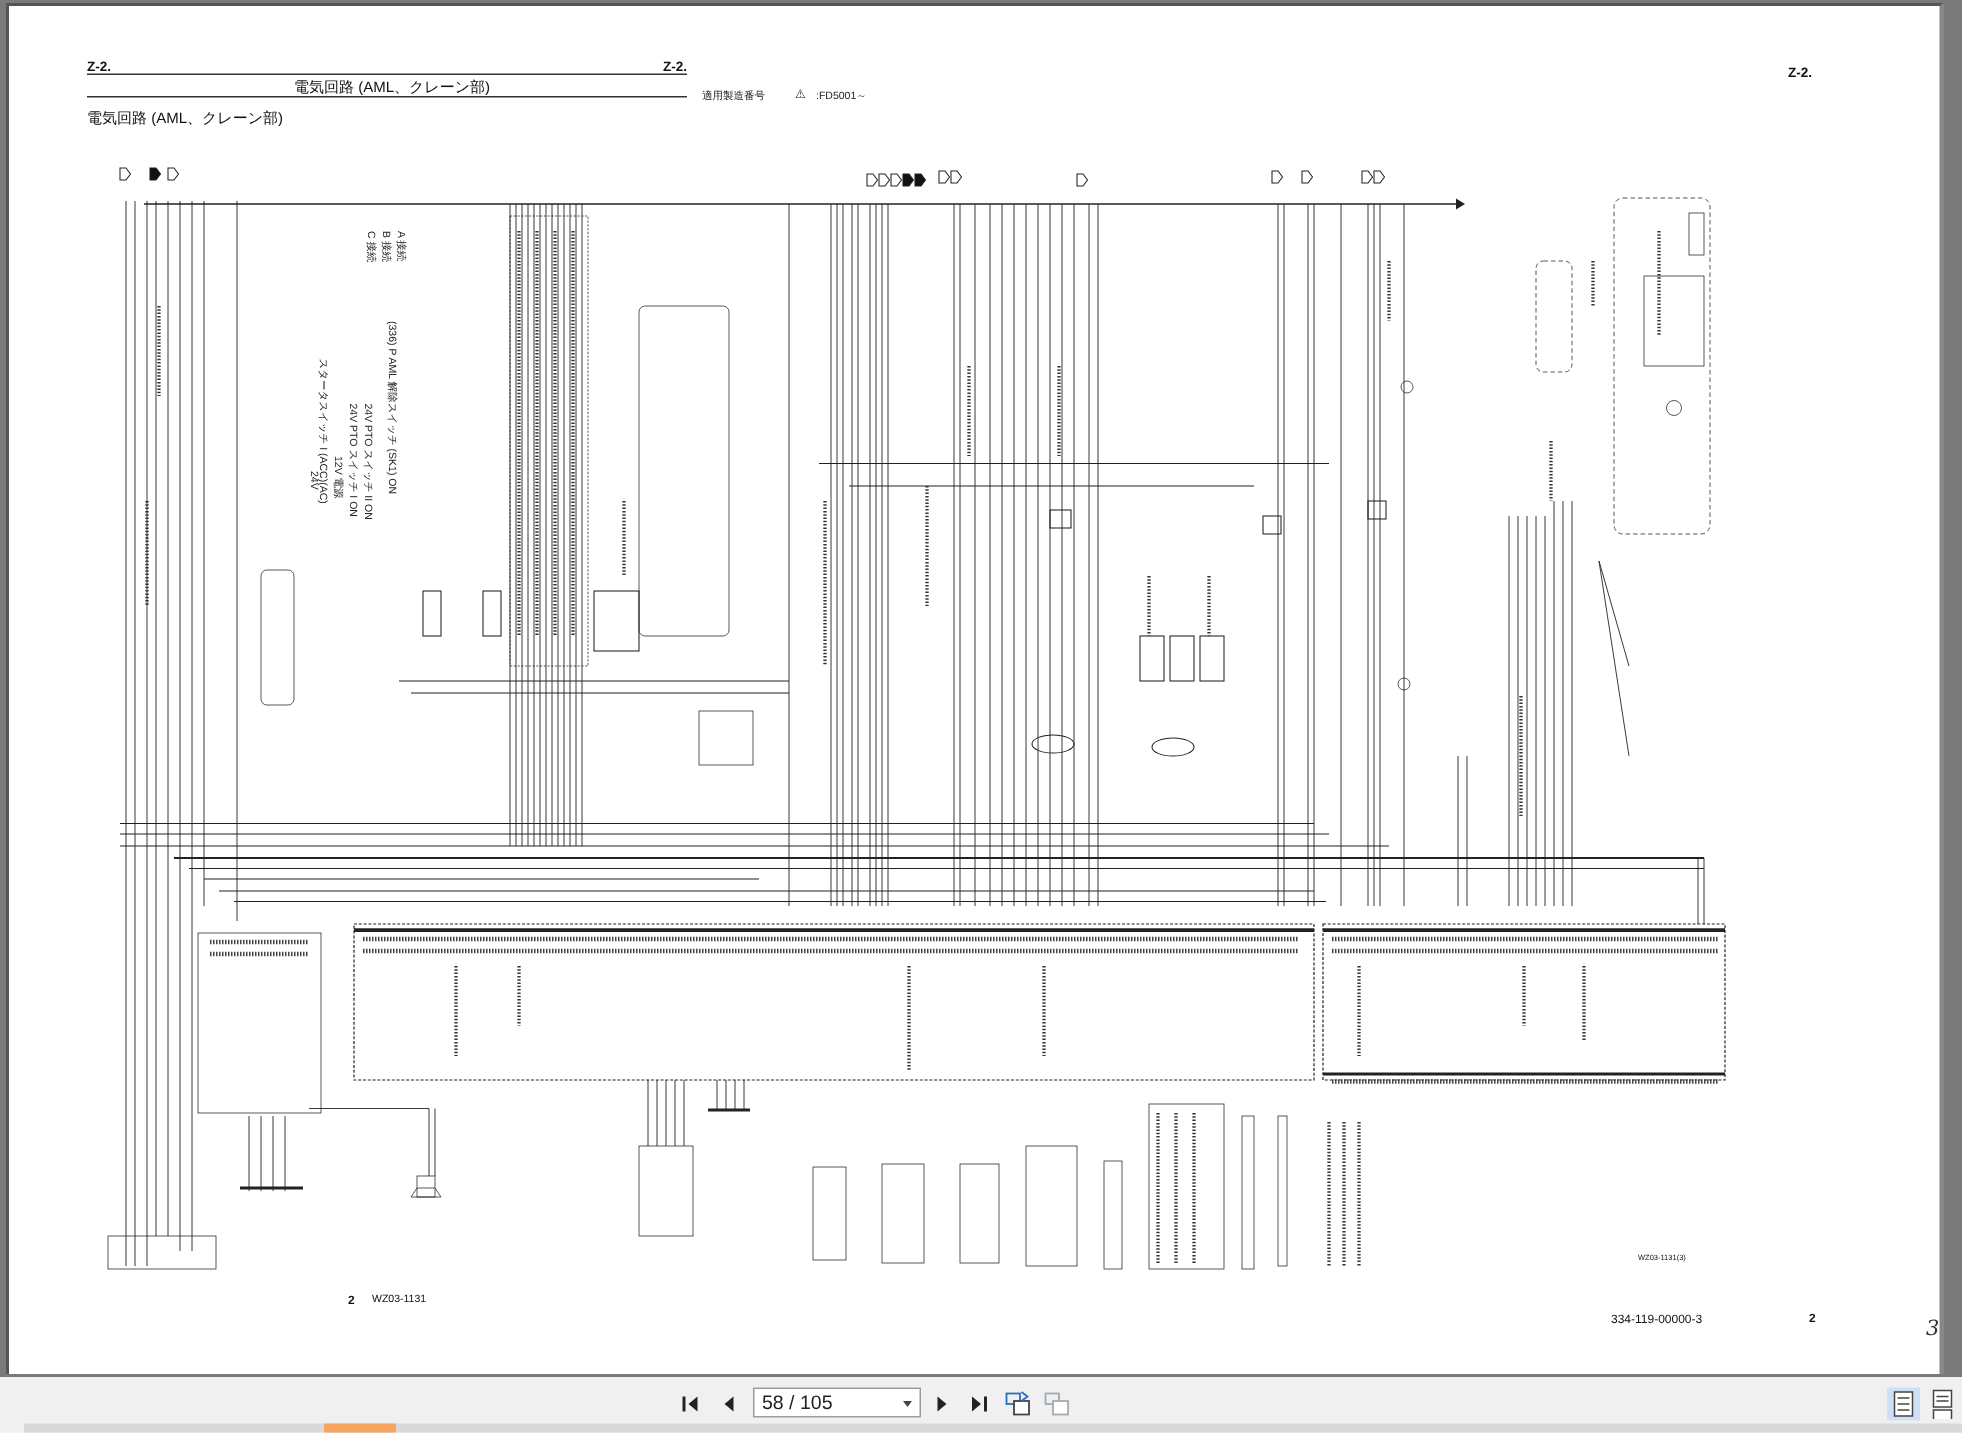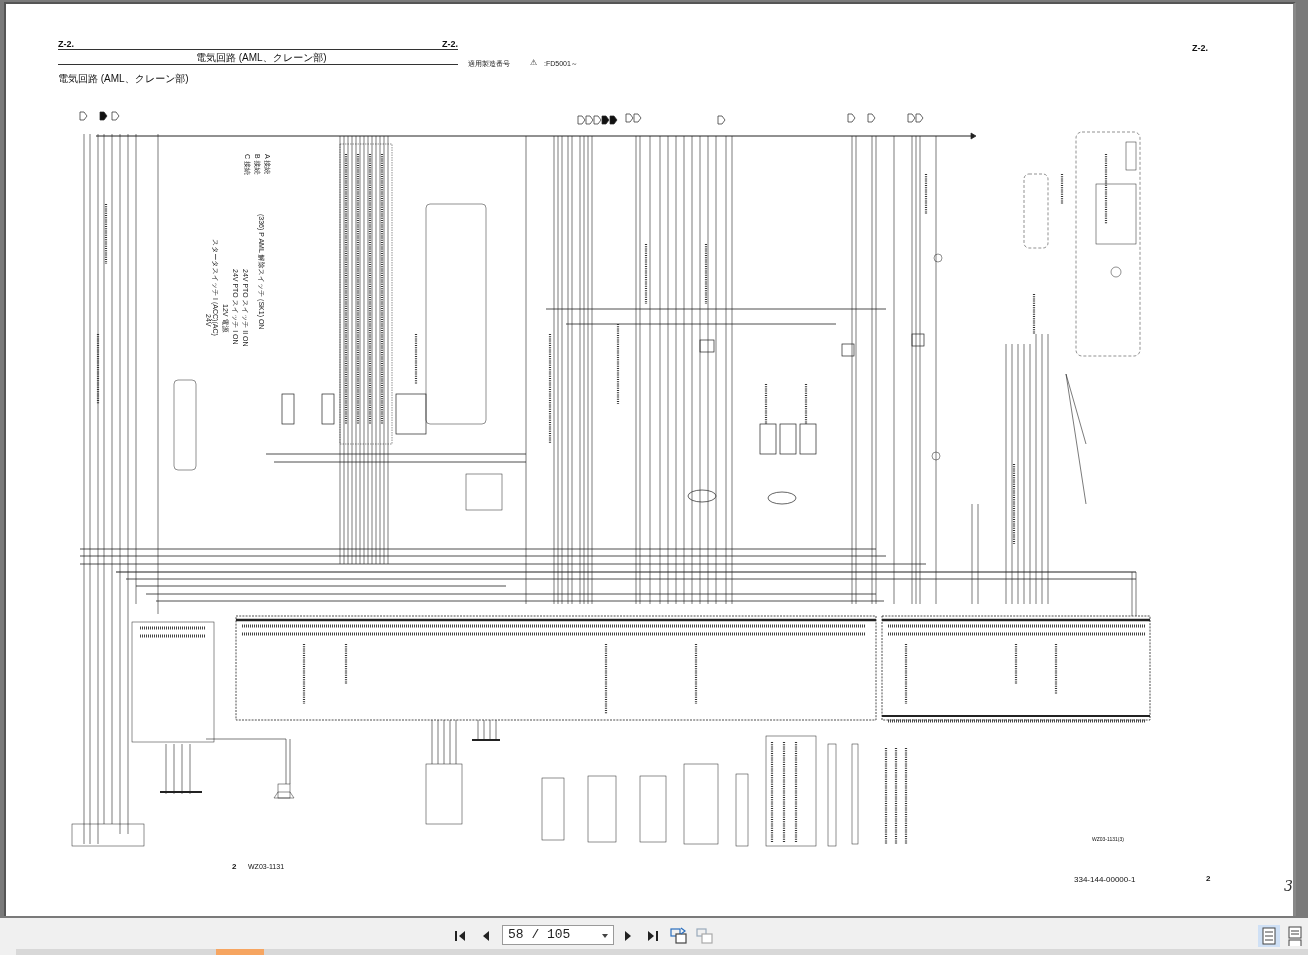--- a/index.html
+++ b/index.html
@@ -12,21 +12,21 @@
   .hdr-small{position:absolute;font-size:7px;color:#222;}
   .foot{position:absolute;font-size:8px;color:#111;}
   .hand{position:absolute;font-family:"DejaVu Serif",serif;font-style:italic;font-size:14px;color:#333;}
   svg.schem{position:absolute;left:0;top:0;}
   .legend{position:absolute;left:196px;top:150px;width:80px;height:230px;}
   .legend .rot{position:absolute;transform:rotate(90deg);transform-origin:left top;font-size:7px;white-space:nowrap;color:#222;}
   .toolbar{position:absolute;left:0;top:918px;width:1308px;height:37px;background:#f0f0f0;}
   .progress{position:absolute;left:16px;top:949px;width:1292px;height:6px;background:#d8d8d8;}
   .progress .fill{position:absolute;left:200px;width:48px;height:6px;background:#f6a561;}
   .navbtn{position:absolute;top:927px;width:18px;height:18px;display:flex;align-items:center;justify-content:center;cursor:pointer;}
-  .page-sel{position:absolute;left:502px;top:925px;width:112px;height:20px;border:1px solid #9a9a9a;background:#fff;box-sizing:border-box;font-size:13px;color:#222;padding-left:5px;line-height:18px;font-family:Liberation Mono, monospace;}
+  .page-sel{position:absolute;left:502px;top:925px;width:112px;height:20px;border:1px solid #9a9a9a;background:#fff;box-sizing:border-box;font-size:13px;color:#222;padding-left:5px;line-height:18px;}
   .page-sel .caret{position:absolute;right:5px;top:8px;width:0;height:0;border-left:3px solid transparent;border-right:3px solid transparent;border-top:4px solid #444;}
   .view-btn{position:absolute;top:925px;width:22px;height:22px;display:flex;align-items:center;justify-content:center;}
   .view-btn.active{background:#cfe0f5;}
 </style>
 </head>
 <body>
 
 <div class="viewer">
   <div class="page">
 
@@ -276,21 +276,21 @@
       <div class="rot" style="left:18px;top:85px;">スタータスイッチ I (ACC)(AC)</div>
       <div class="rot" style="left:28px;top:150px;">12V 電源</div>
       <div class="rot" style="left:38px;top:115px;">24V PTO スイッチ I ON</div>
       <div class="rot" style="left:48px;top:115px;">24V PTO スイッチ II ON</div>
       <div class="rot" style="left:64px;top:60px;">(336) P  AML 解除スイッチ (SK1) ON</div>
     </div>
 
     <div class="foot" style="left:226px;top:858px;font-weight:bold;">2</div>
     <div class="foot" style="left:242px;top:859px;font-size:7px;">WZ03-1131</div>
     <div class="foot" style="left:1086px;top:832px;font-size:5px;">WZ03-1131(3)</div>
-    <div class="foot" style="left:1068px;top:871px;">334-144-00000-1</div>
+    <div class="foot" style="left:1068px;top:871px;">334-119-00000-3</div>
     <div class="foot" style="left:1200px;top:870px;font-weight:bold;">2</div>
     <div class="hand" style="left:1230px;top:874px;margin-left:48px;">36</div>
   </div>
 </div>
 
 <div class="toolbar"></div>
 
 <div class="navbtn" style="left:452px;">
   <svg width="16" height="14">
       <rect x="2" y="2" width="2" height="10" fill="#222"></rect>

